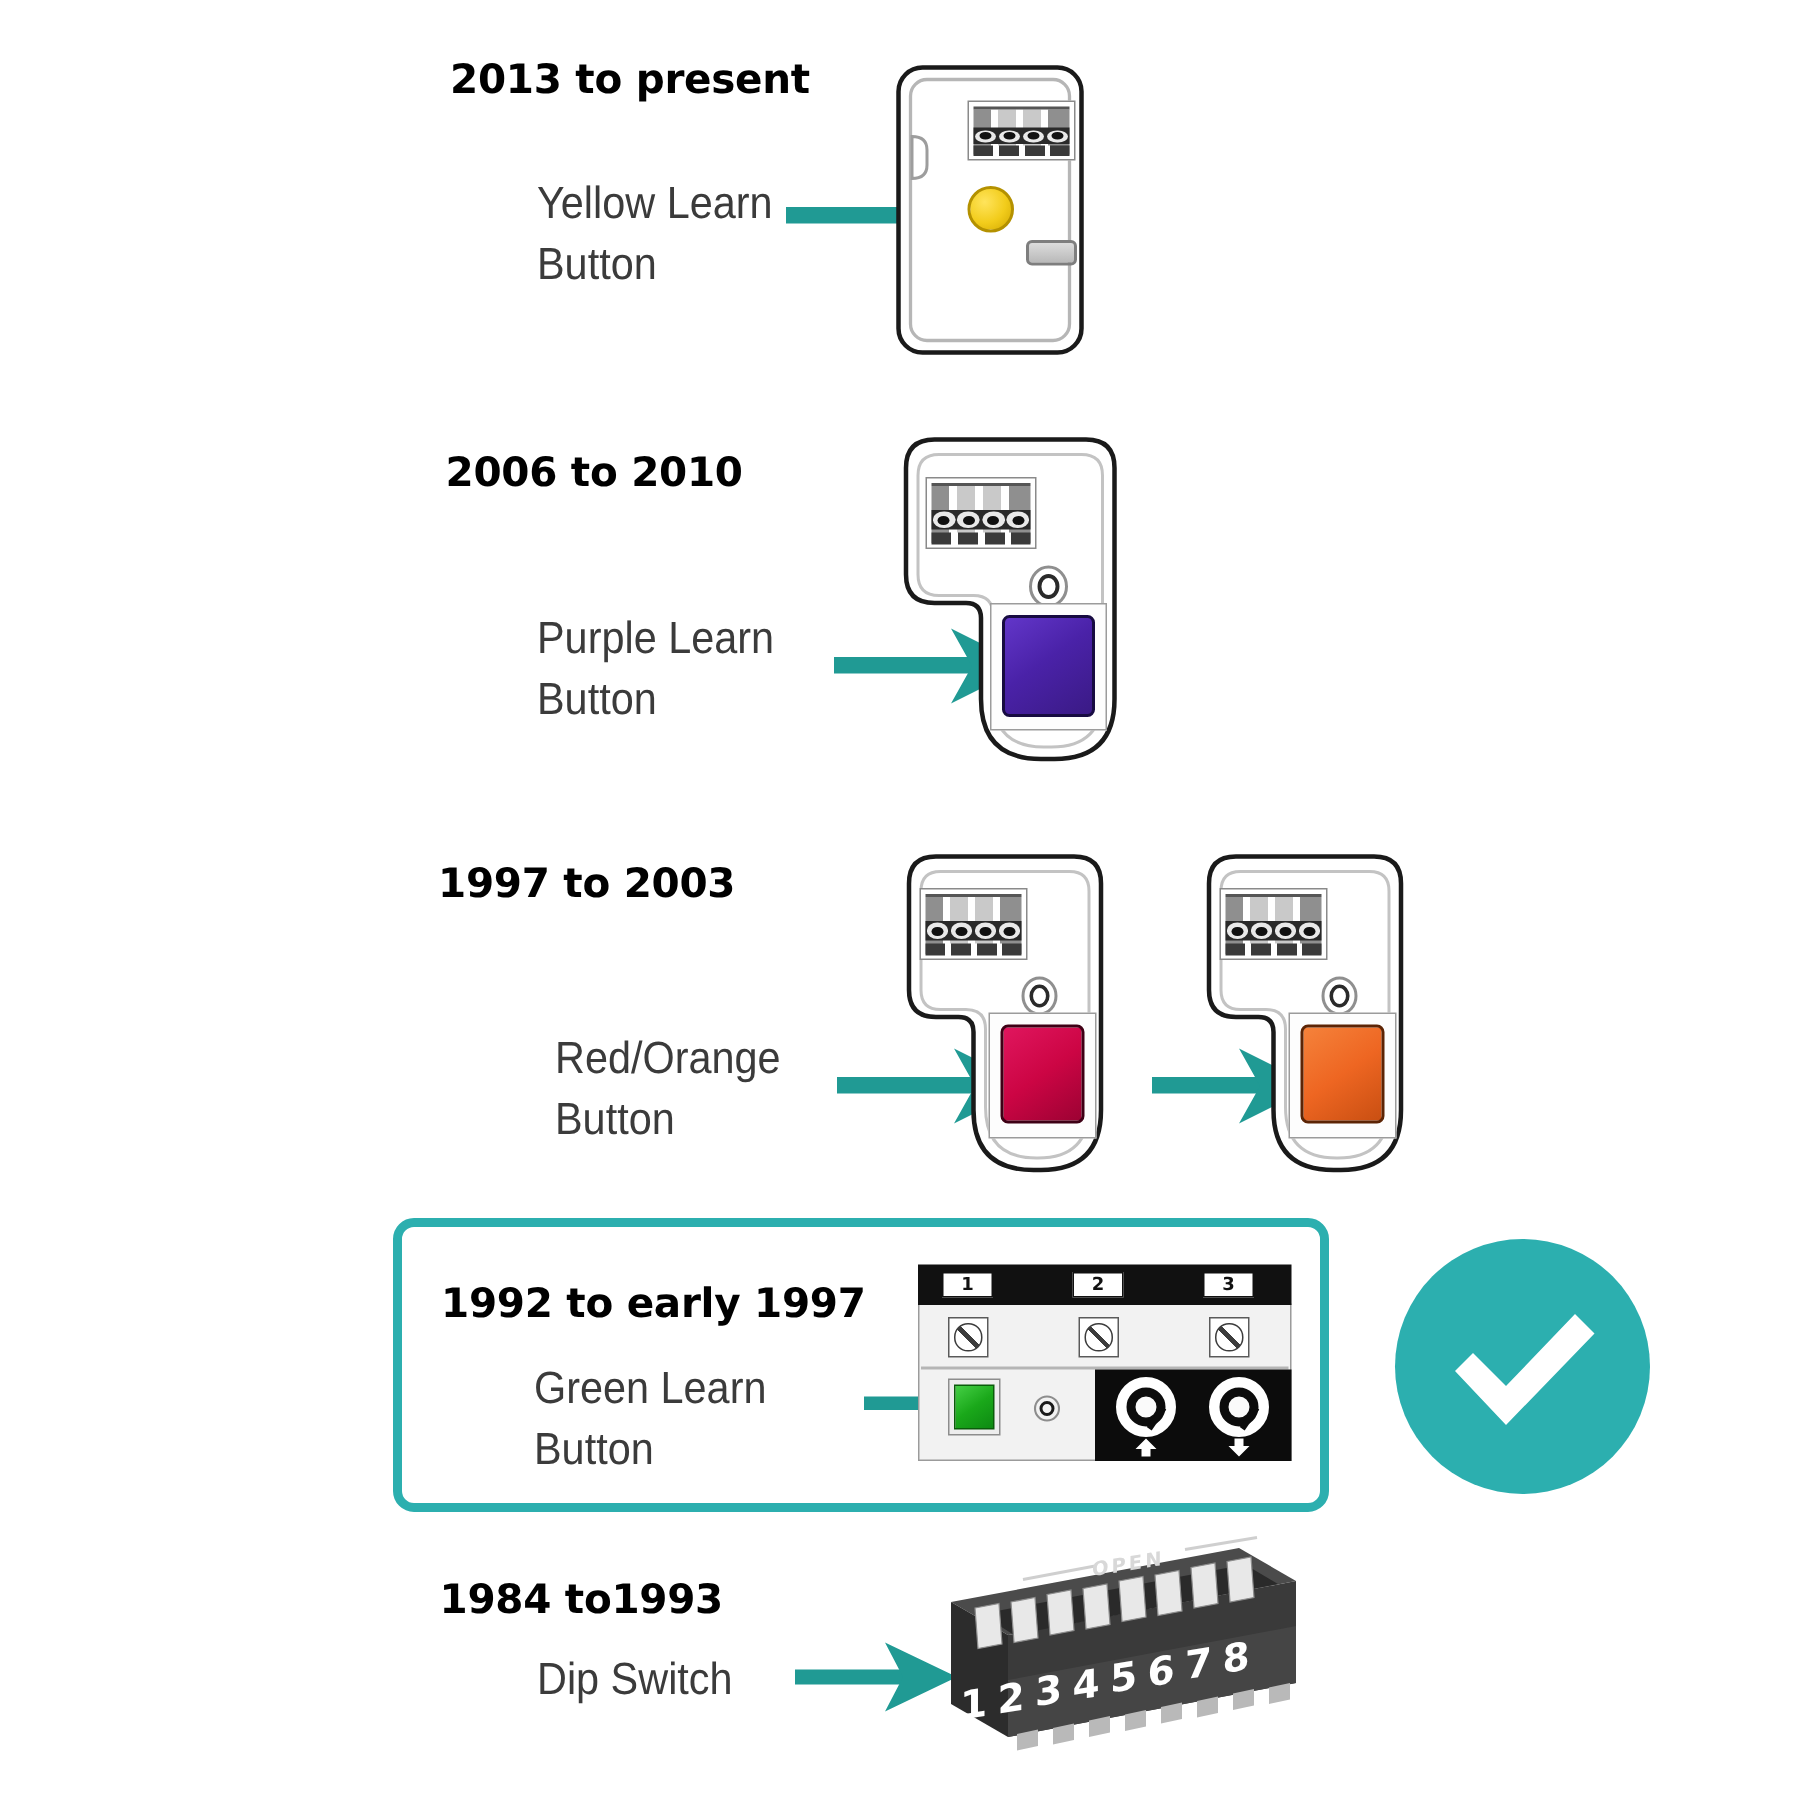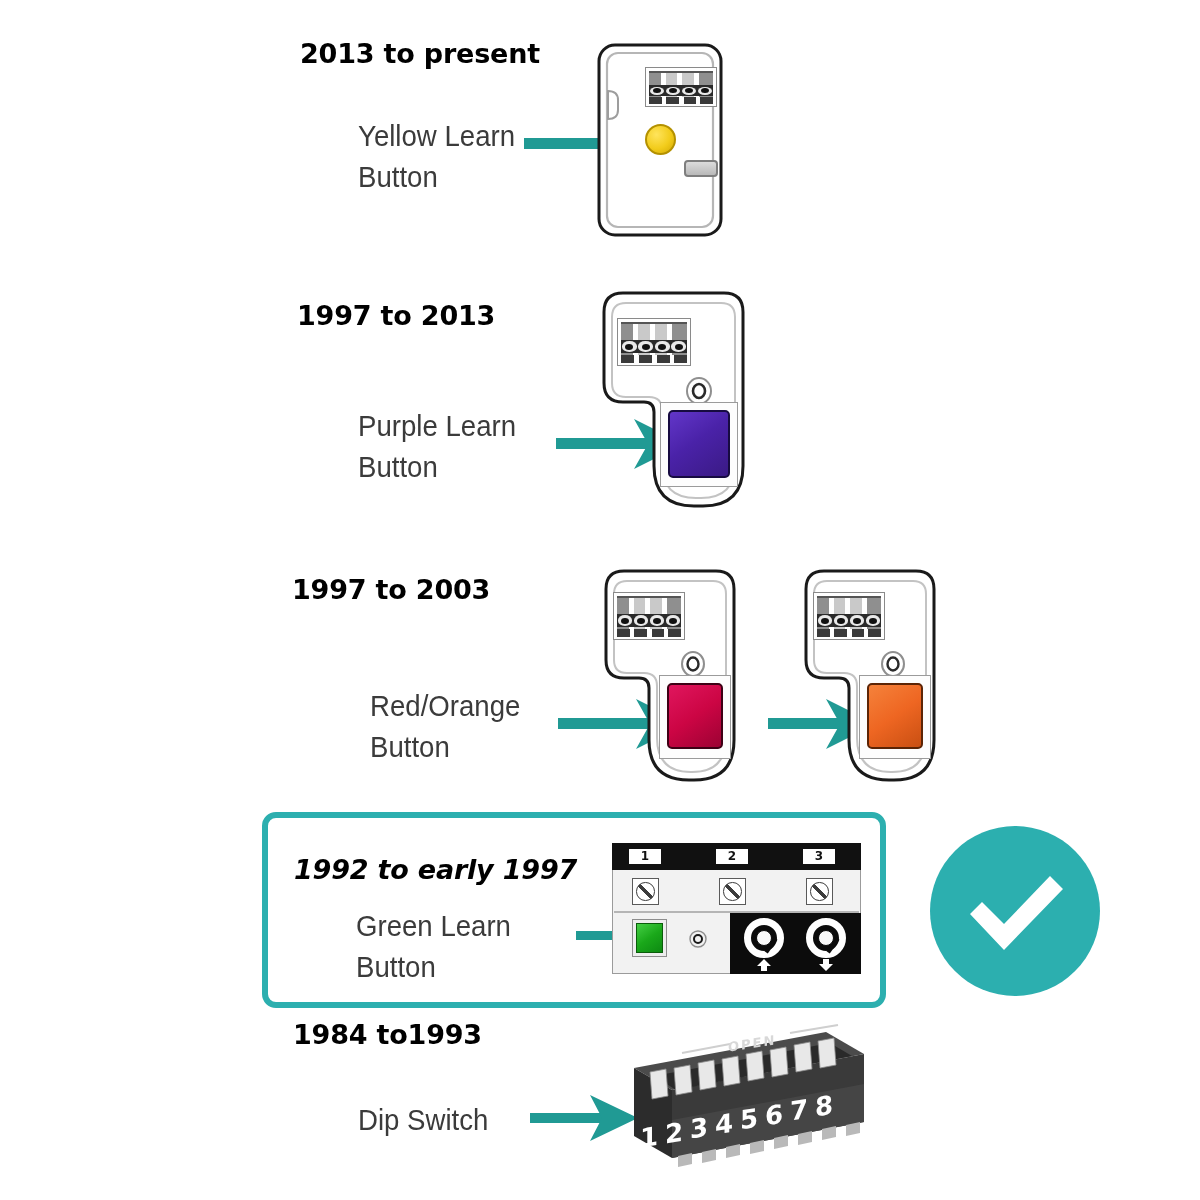--- a/index.html
+++ b/index.html
@@ -280,21 +280,21 @@
     <div style="position:absolute; left:684px; top:160px; width:34px; height:17px;
                 background:linear-gradient(180deg,#dcdcdc,#b9b9b9);
                 border:2px solid #7e7e7e; border-radius:4px; box-sizing:border-box;"></div>
 
     <svg class="tri-dn" style="left:683px; top:180px;" width="36" height="36" viewBox="0 0 36 36">
       <path d="M18 32 L33 5 L3 5 Z" fill="#ffffff" stroke="#6e6e6e" stroke-width="2.4" stroke-linejoin="round"></path>
     </svg>
   </div>
 
   <div>
-    <div class="era-heading" style="left:297px; top:300px;">1997 to 2013</div>
+    <div class="era-heading" style="left:297px; top:300px;">2006 to 2010</div>
 
     <div class="btn-label" style="left:358px; top:405px; width:240px;">Purple Learn
 Button</div>
 
     <svg class="arrow" style="left:556px; top:417px;" width="140" height="54" viewBox="0 0 140 54">
       <rect x="0" y="21" width="92" height="11" fill="#209a94"></rect>
       <path d="M78 2 L128 27 L78 52 L92 27 Z" fill="#209a94"></path>
     </svg>
 
     <svg class="shell-outline" style="left:582px; top:290px;" width="182" height="220" viewBox="0 0 182 220">
@@ -389,21 +389,21 @@
     </svg>
     <div class="btn-bezel" style="left:859px; top:675px; width:72px; height:84px;"></div>
     <div class="btn-square" style="left:867px; top:683px; width:56px; height:66px;
                 background:linear-gradient(145deg,#f5823b 0%,#ee6622 50%,#c94f12 100%);
                 border:2px solid #5c2405;"></div>
   </div>
 
   <div id="highlight-box" style="left:262px; top:812px; width:624px; height:196px;"></div>
 
   <div>
-    <div class="era-heading" style="left:294px; top:854px;font-style:italic;">1992 to early 1997</div>
+    <div class="era-heading" style="left:294px; top:854px;">1992 to early 1997</div>
 
     <div class="btn-label" style="left:356px; top:905px; width:230px;">Green Learn
 Button</div>
 
     <svg class="arrow" style="left:576px; top:915px;" width="88" height="42" viewBox="0 0 88 42">
       <rect x="0" y="16" width="52" height="9" fill="#209a94"></rect>
       <path d="M42 2 L80 21 L42 40 L53 21 Z" fill="#209a94"></path>
     </svg>
 
     <div class="board" style="left:612px; top:843px; width:249px; height:131px;">
@@ -451,21 +451,21 @@
     </div>
   </div>
 
   <div id="check-badge" style="left:930px; top:826px; width:170px; height:170px;">
     <svg width="170" height="170" viewBox="0 0 170 170">
       <path d="M40 88 L52 76 L74 98 L120 50 L133 63 L74 124 Z" fill="#ffffff"></path>
     </svg>
   </div>
 
   <div>
-    <div class="era-heading" style="left:293px; top:1019px;">1984 to1993</div>
+    <div class="era-heading" style="left:293px; top:1051px;">1984 to1993</div>
 
     <div class="btn-label" style="left:358px; top:1099px; width:220px;">Dip Switch</div>
 
     <svg class="arrow" style="left:530px; top:1093px;" width="120" height="50" viewBox="0 0 120 50">
       <rect x="0" y="20" width="72" height="10" fill="#209a94"></rect>
       <path d="M60 2 L108 25 L60 48 L72 25 Z" fill="#209a94"></path>
     </svg>
 
     <div id="dip-wrap" style="left:612px; top:1024px; width:260px; height:150px;">
       <svg width="260" height="150" viewBox="0 0 260 150">

